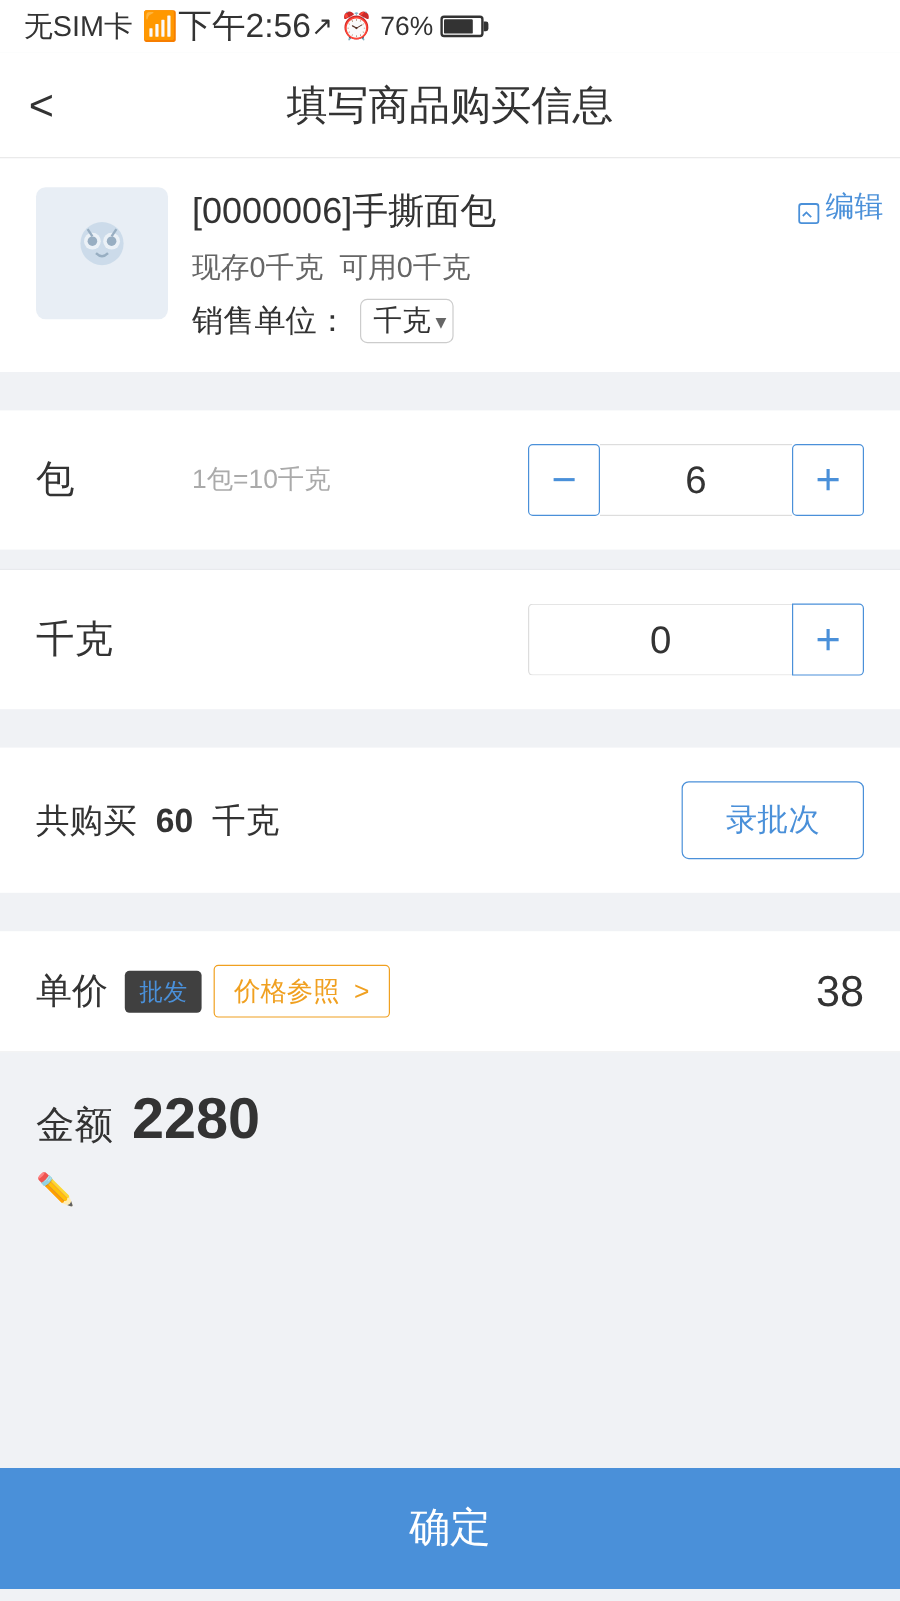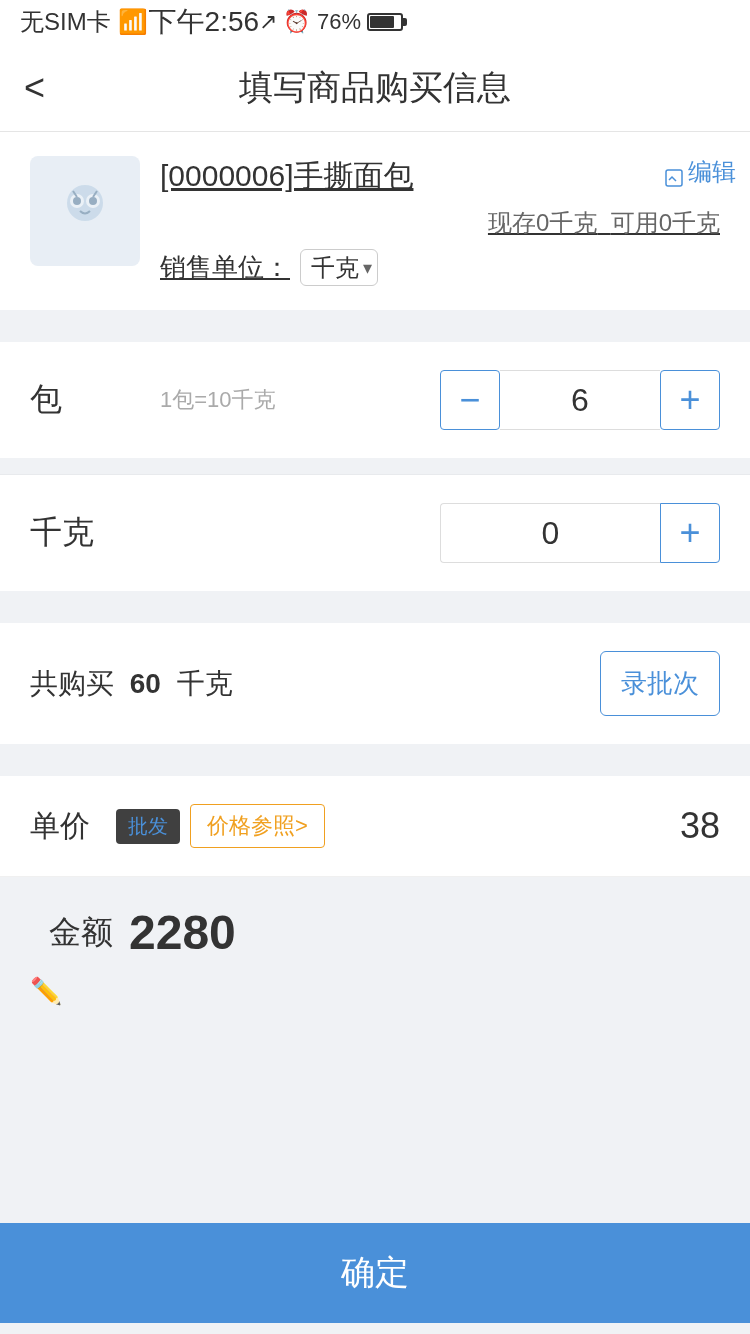--- a/index.html
+++ b/index.html
@@ -100,21 +100,20 @@
     .product-name {
       font-size: 30px;
       font-weight: 500;
       color: #333;
       margin-bottom: 10px;
     }
     .product-stock {
       font-size: 24px;
       color: #666;
       margin-bottom: 10px;
-      text-align: right;
     }
     .product-unit-row {
       display: flex;
       align-items: center;
       gap: 10px;
       font-size: 26px;
       color: #333;
     }
     .unit-select {
       border: 1px solid #ccc;
@@ -221,79 +220,78 @@
     .total-row {
       display: flex;
       align-items: center;
       justify-content: space-between;
       padding: 28px 30px;
     }
     .record-btn {
       border: 1px solid #4a90d9;
       color: #4a90d9;
       background: #fff;
-      padding: 14px 20px;
+      padding: 14px 36px;
       font-size: 26px;
       border-radius: 6px;
       cursor: pointer;
     }
 
     
     .price-section {
       background: #fff;
       margin-bottom: 0;
     }
     .price-row {
       display: flex;
       align-items: center;
       padding: 28px 30px;
       border-bottom: 1px solid #f0f0f0;
     }
     .price-label {
       font-size: 30px;
       color: #333;
-      margin-right: 26px;
+      margin-right: 14px;
     }
     .price-badge {
       background: #404040;
       color: #4a90d9;
       font-size: 20px;
       padding: 4px 12px;
       border-radius: 4px;
       margin-right: 10px;
     }
     .price-ref-btn {
       border: 1px solid #f0a020;
       color: #f0a020;
       background: #fff;
       font-size: 22px;
       padding: 6px 16px;
       border-radius: 4px;
       cursor: pointer;
       display: flex;
       align-items: center;
-      gap: 0;
+      gap: 12px;
     }
     .price-value {
       margin-left: auto;
       font-size: 36px;
       color: #333;
       font-weight: 400;
     }
 
     
     .amount-section {
       background: #f0f2f5;
       padding: 28px 30px 0 30px;
     }
     .amount-row {
       display: flex;
-      align-items: center;
+      align-items: flex-end;
       margin-bottom: 16px;
-      margin-left: 19px;
     }
     .amount-label {
       font-size: 32px;
       color: #333;
       font-weight: 500;
     }
     .amount-value {
       font-size: 48px;
       color: #333;
       font-weight: 600;
@@ -354,21 +352,21 @@
       <span class="battery-fill"></span>
     </span>
   </div>
 </div>
 
 <div class="nav-bar">
   <span class="nav-back">&lt;</span>
   <span class="nav-title">填写商品购买信息</span>
 </div>
 
-<div class="product-card" style="position:relative;text-decoration:underline;">
+<div class="product-card" style="position:relative;">
   <div class="product-img">
     <svg viewBox="0 0 60 60" fill="none" xmlns="http://www.w3.org/2000/svg">
 
       <circle cx="30" cy="22" r="18" fill="#8ab0d0" opacity="0.6"></circle>
       <circle cx="22" cy="20" r="7" fill="#fff" opacity="0.8"></circle>
       <circle cx="38" cy="20" r="7" fill="#fff" opacity="0.8"></circle>
       <circle cx="22" cy="20" r="4" fill="#4a7090"></circle>
       <circle cx="38" cy="20" r="4" fill="#4a7090"></circle>
       <path d="M25 30 Q30 35 35 30" stroke="#4a7090" stroke-width="2" fill="none"></path>
       <path d="M18 10 L22 16 M42 10 L38 16" stroke="#4a7090" stroke-width="2"></path>

